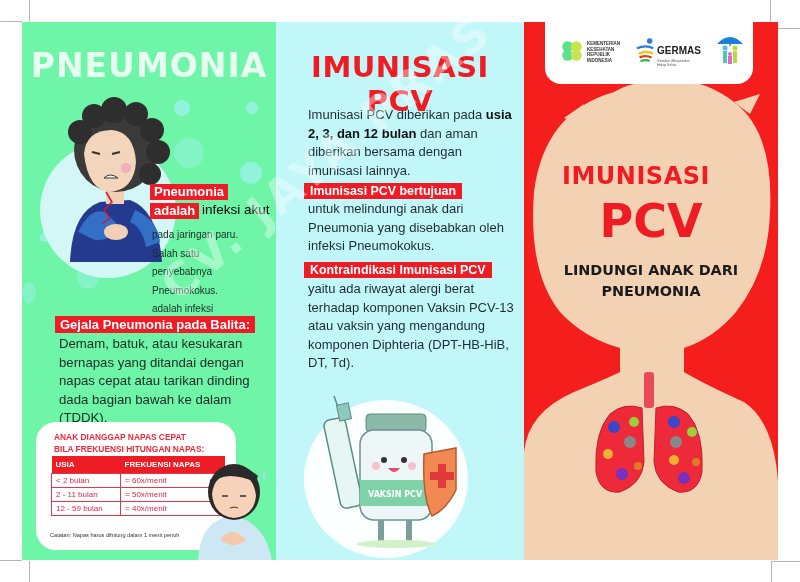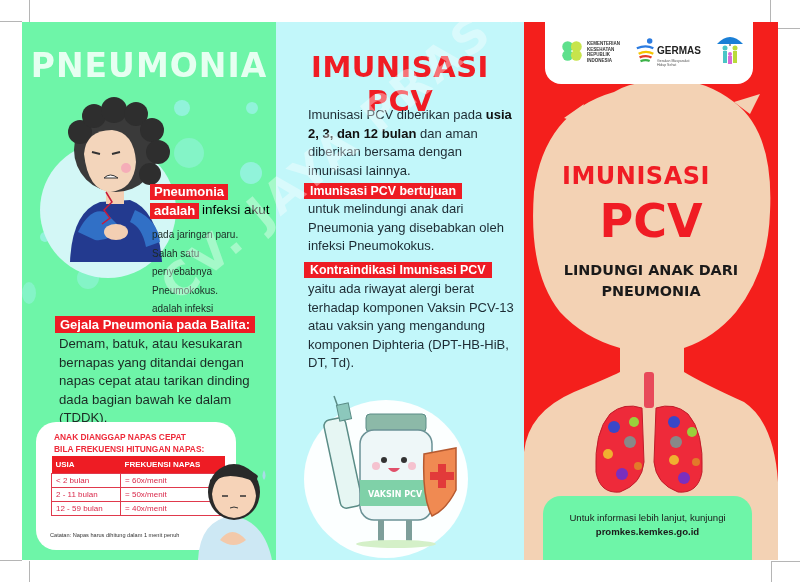--- a/index.html
+++ b/index.html
@@ -263,19 +263,15 @@
     </svg>
   </div>
 
   <div class="p3-imun">IMUNISASI</div>
   <div class="p3-pcv">PCV</div>
   <div class="p3-sub">
     <div>LINDUNGI ANAK DARI</div>
     <div>PNEUMONIA</div>
   </div>
 
-  <div class="info-card">
-    <div class="info-l1">Untuk informasi lebih lanjut, kunjungi</div>
-    <div class="info-l2">promkes.kemkes.go.id</div>
-  </div>
 </section>
 
 <div class="watermark">CV. JAYA PRAS ABADI</div>
 
 </body></html>

